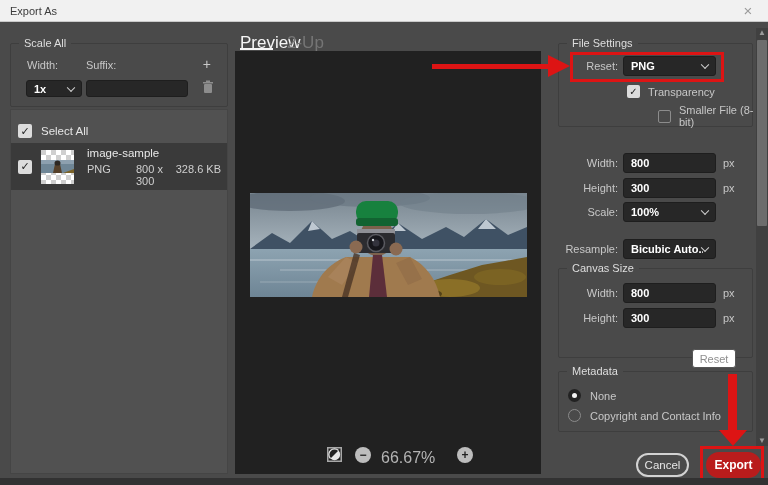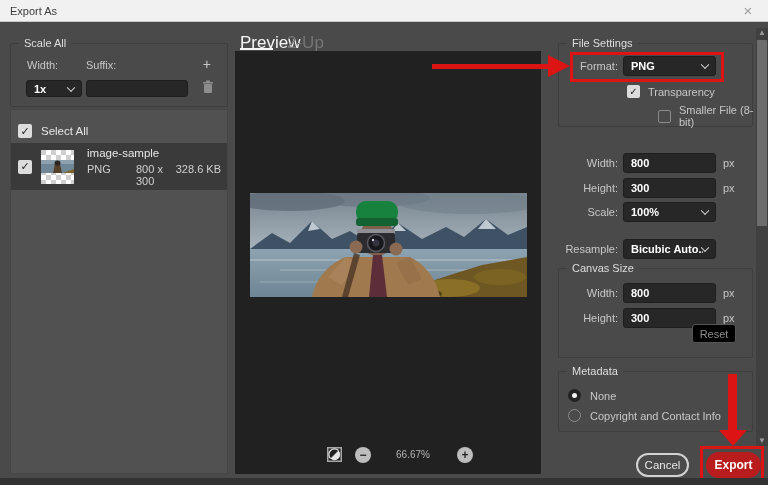--- a/index.html
+++ b/index.html
@@ -42,35 +42,35 @@
   
   .tab { position:absolute; top:33px; font-size:17px; cursor:default; }
   .tab.active { color:#f5f5f5; }
   .tab.inactive { color:#757575; }
   .tabline { position:absolute; left:240px; top:48px; width:33px; height:2px; background:#f5f5f5; }
   .canvas { position:absolute; left:235px; top:51px; width:306px; height:423px; background:#212121; }
   .photo { position:absolute; left:15px; top:142px; width:277px; height:104px; }
   .viewbar { position:absolute; left:0; bottom:11px; width:100%; height:16px; }
   .fiticon { position:absolute; left:92px; top:0; width:15px; height:15px; }
   .zoombtn { position:absolute; top:0; width:16px; height:16px; background:#bdbdbd; color:#222; border-radius:50%; display:flex; align-items:center; justify-content:center; font-size:12px; font-weight:bold; line-height:1; }
-  .zoomtext { position:absolute; left:146px; top:2px; width:64px; text-align:center; color:#b4b4b4; font-size:10px; }
+  .zoomtext { position:absolute; left:146px; top:2px; width:64px; text-align:left; color:#b4b4b4; font-size:16px; }
 
   
   .frow { position:absolute; display:flex; align-items:center; }
   .frow .flabel { width:60px; text-align:right; margin-right:5px; color:#c7c7c7; }
   .frow .ctrl { width:93px; height:20px; }
   .frow .unit { margin-left:7px; color:#c7c7c7; }
   .cbrow { position:absolute; display:flex; align-items:center; gap:8px; }
   .cb13 { width:13px; height:13px; font-size:10px; }
   .radiorow { position:absolute; display:flex; align-items:center; gap:9px; }
   .radio { width:13px; height:13px; border-radius:50%; }
   .radio.sel { background:#222; display:flex; align-items:center; justify-content:center; }
   .radio.sel::after { content:""; width:5px; height:5px; border-radius:50%; background:#f2f2f2; }
   .radio.unsel { border:1px solid #8a8a8a; }
-  .resetbtn { position:absolute; left:692px; top:324px; width:44px; height:19px; background:#000000; border:1px solid #555; border-radius:3px; color:#8f8f8f; display:flex; align-items:center; justify-content:center; }
+  .resetbtn { position:absolute; left:692px; top:349px; width:44px; height:19px; background:#ffffff; border:1px solid #555; border-radius:3px; color:#8f8f8f; display:flex; align-items:center; justify-content:center; }
 
   
   .vscroll { position:absolute; left:756px; top:28px; width:12px; height:418px; background:#404040; }
   .vscroll .arrow { position:absolute; left:0; width:12px; height:10px; color:#9a9a9a; font-size:8px; text-align:center; line-height:10px; }
   .vscroll .thumbbar { position:absolute; left:1px; top:12px; width:10px; height:186px; background:#6d6d6d; border-radius:1px; }
 
   
   .cancelbtn { position:absolute; left:636px; top:453px; width:53px; height:24px; border:2px solid #d2d2d2; border-radius:13px; background:transparent; color:#e6e6e6; font-size:11.5px; display:flex; align-items:center; justify-content:center; }
   .exportbtn { position:absolute; left:706px; top:452px; width:55px; height:26px; border-radius:14px; color:#fff; font-weight:bold; font-size:12px; display:flex; align-items:center; justify-content:center; }
 
@@ -201,21 +201,21 @@
       <span class="zoombtn" style="left:120px;">−</span>
       <span class="zoomtext">66.67%</span>
       <span class="zoombtn" style="left:222px;">+</span>
     </div>
   </div>
 
   <div class="group" style="left:558px; top:43px; width:195px; height:84px;">
     <span class="gtitle">File Settings</span>
   </div>
   <div class="frow" style="left:558px; top:56px; width:195px;">
-    <span class="flabel">Format:</span>
+    <span class="flabel">Reset:</span>
     <div class="field dropdown ctrl">
       <span>PNG</span>
       <span class="chev"></span>
     </div>
   </div>
   <div class="cbrow" style="left:627px; top:85px;">
     <span class="checkbox cb13">✓</span>
     <span class="lbl">Transparency</span>
   </div>
   <div class="cbrow" style="left:658px; top:104px;">

